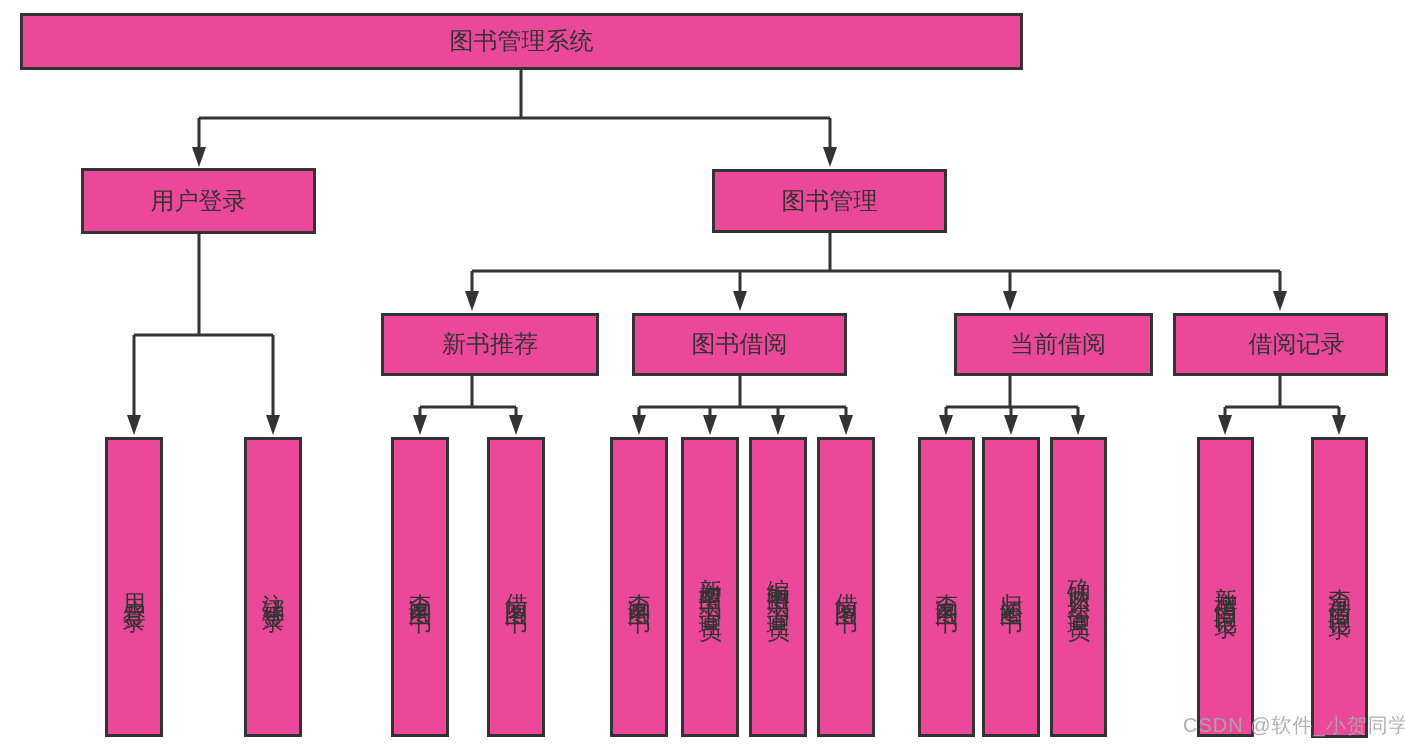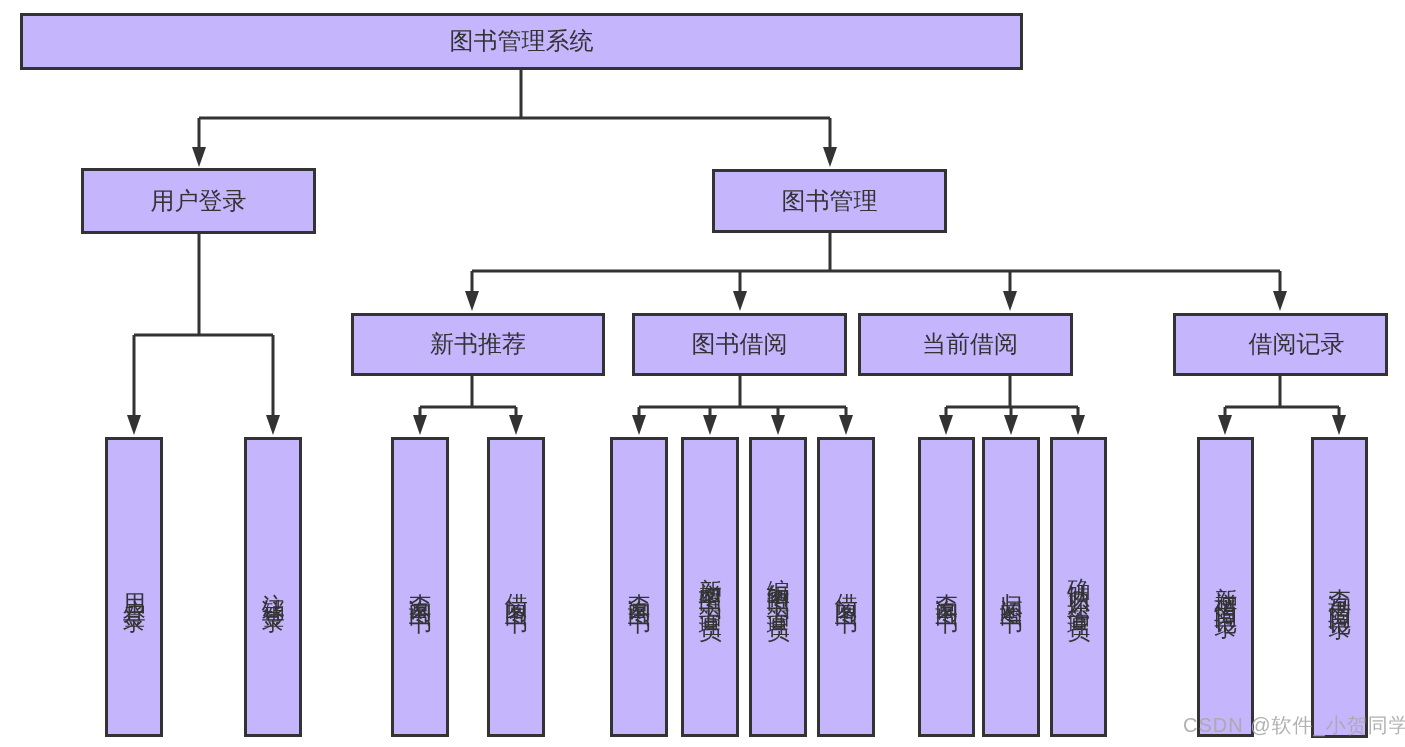--- a/index.html
+++ b/index.html
@@ -17,21 +17,21 @@
   }
   .wires{
     position:absolute;
     left:0;top:0;
     width:1405px;height:747px;
     z-index:1;
   }
   .node{
     position:absolute;
     box-sizing:border-box;
-    background:#c4b5fd;
+    background:#ec4899;
     border:3px solid var(--line);
     color:#333;
     display:flex;
     align-items:center;
     justify-content:center;
     font-size:24px;
     z-index:2;
     text-align:center;
     line-height:1.2;
   }
@@ -96,23 +96,23 @@
       <polygon points="1218,415 1232,415 1225,435"></polygon>
       <polygon points="1332,415 1346,415 1339,435"></polygon>
     </g>
   </svg>
 
   <div class="node" style="left:20px;top:13px;width:1003px;height:57px;">图书管理系统</div>
 
   <div class="node" style="left:81px;top:168px;width:235px;height:66px;">用户登录</div>
   <div class="node" style="left:712px;top:169px;width:235px;height:64px;">图书管理</div>
 
-  <div class="node" style="left:351px;top:313px;width:254px;height:63px;">新书推荐</div>
+  <div class="node" style="left:381px;top:313px;width:218px;height:63px;">新书推荐</div>
   <div class="node" style="left:632px;top:313px;width:215px;height:63px;text-align:right;">图书借阅</div>
-  <div class="node" style="left:858px;top:313px;width:215px;height:63px;padding-left:9px;">当前借阅</div>
+  <div class="node" style="left:954px;top:313px;width:199px;height:63px;padding-left:9px;">当前借阅</div>
   <div class="node" style="left:1173px;top:313px;width:215px;height:63px;padding-left:32px;">借阅记录</div>
 
   <div class="node vnode" style="left:105px;top:437px;width:58px;height:300px;">用户登录</div>
   <div class="node vnode" style="left:244px;top:437px;width:58px;height:300px;">注销登录</div>
 
   <div class="node vnode" style="left:391px;top:437px;width:58px;height:300px;">查询图书</div>
   <div class="node vnode" style="left:487px;top:437px;width:58px;height:300px;">借阅图书</div>
 
   <div class="node vnode" style="left:610px;top:437px;width:58px;height:300px;">查询图书</div>
   <div class="node vnode" style="left:681px;top:437px;width:58px;height:300px;">新增图书（管理员）</div>

